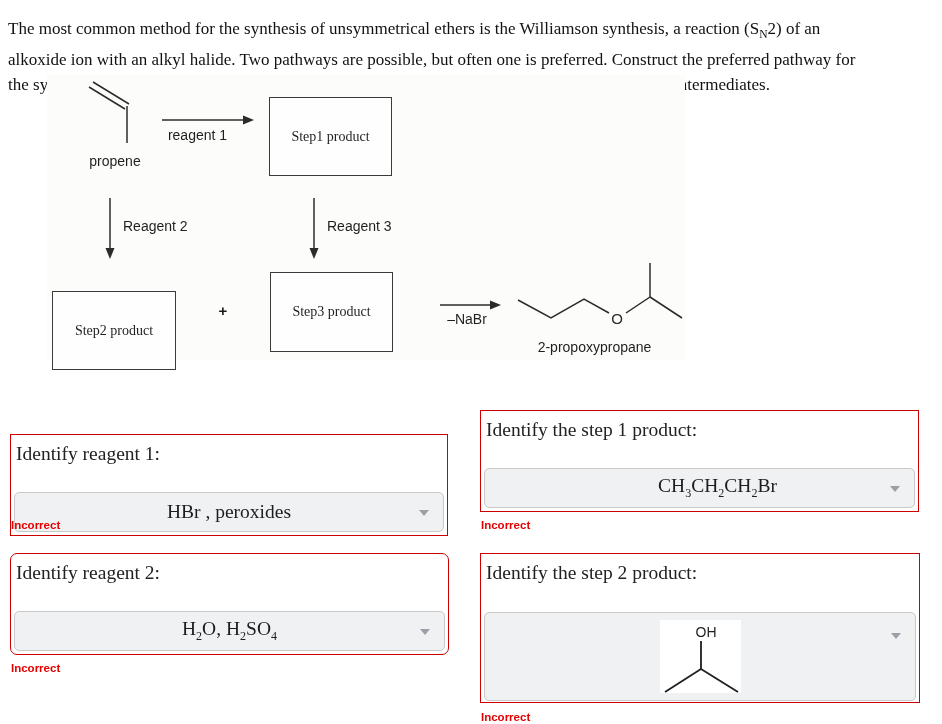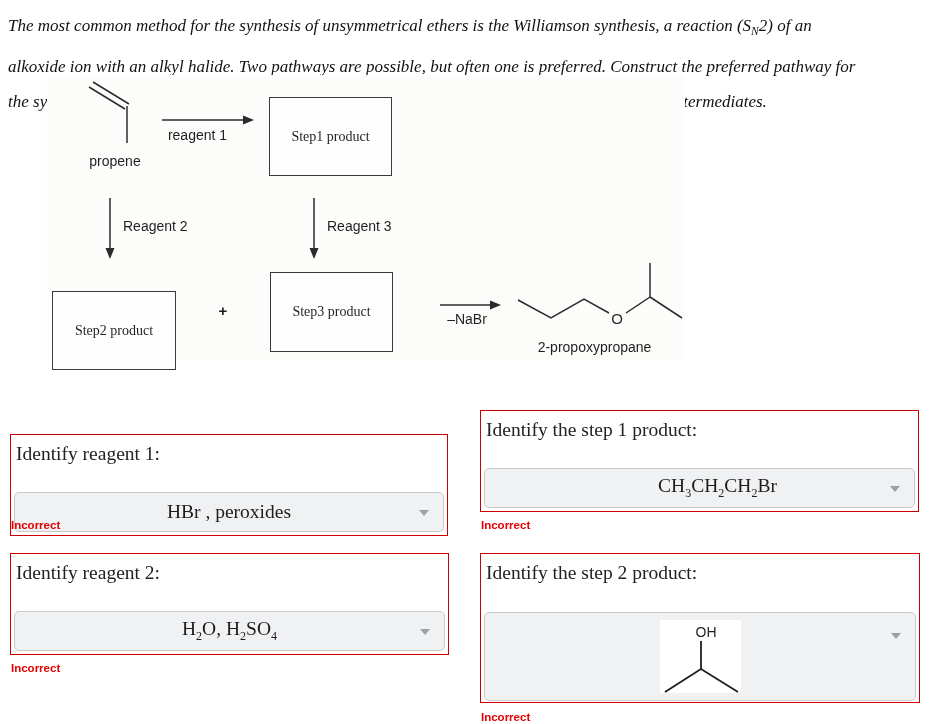--- a/index.html
+++ b/index.html
@@ -1,21 +1,21 @@
 <!DOCTYPE html>
 <html><head>
 <meta charset="utf-8">
 <style>
   html,body{margin:0;padding:0;background:#ffffff;}
   #page{position:relative;width:942px;height:724px;background:#ffffff;overflow:hidden;
         font-family:"Liberation Serif", serif;color:#1a1a1a;}
 
   
-  .intro{position:absolute;left:8px;top:8px;width:934px;font-size:17px;line-height:35px;
-         color:#111;white-space:nowrap;font-style:italic;}
+  .intro{position:absolute;left:8px;top:16px;width:934px;font-size:17px;line-height:25px;
+         color:#111;white-space:nowrap;}
   .intro sub{font-size:0.68em;}
 
   
   .diagram{position:absolute;left:47px;top:75px;width:638px;height:285px;background:#fcfdfa;}
   .diagram svg{position:absolute;left:0;top:0;}
   .dlabel{position:absolute;font-family:"Liberation Sans", sans-serif;font-size:14px;color:#1f1f1f;}
   .dcenter{text-align:center;}
   .dbox{position:absolute;border:1.6px solid #3a3a3a;background:#fdfefd;
         display:flex;align-items:center;justify-content:center;
         font-family:Liberation Serif, serif;font-size:14px;color:#1f1f1f;}
@@ -112,21 +112,21 @@
 
   <div class="qbox" style="left:480px;top:410px;width:437px;height:100px;">
     <div class="qprompt">Identify the step 1 product:</div>
     <div class="dropdown" style="top:57px;height:38px;padding-left:36px;">
       <span><span>CH</span><sub>3</sub><span>CH</span><sub>2</sub><span>CH</span><sub>2</sub><span>Br</span></span>
       <span class="chev"></span>
     </div>
   </div>
   <div class="status" style="left:481px;top:519px;">Incorrect</div>
 
-  <div class="qbox" style="left:10px;top:553px;width:437px;height:100px;">
+  <div class="qbox" style="left:10px;top:553px;width:437px;height:100px;border-radius:7px;">
     <div class="qprompt">Identify reagent 2:</div>
     <div class="dropdown" style="top:57px;height:38px;">
       <span><span>H</span><sub>2</sub><span>O, H</span><sub>2</sub><span>SO</span><sub>4</sub></span>
       <span class="chev"></span>
     </div>
   </div>
   <div class="status" style="left:11px;top:662px;">Incorrect</div>
 
   <div class="qbox" style="left:480px;top:553px;width:438px;height:148px;">
     <div class="qprompt">Identify the step 2 product:</div>

